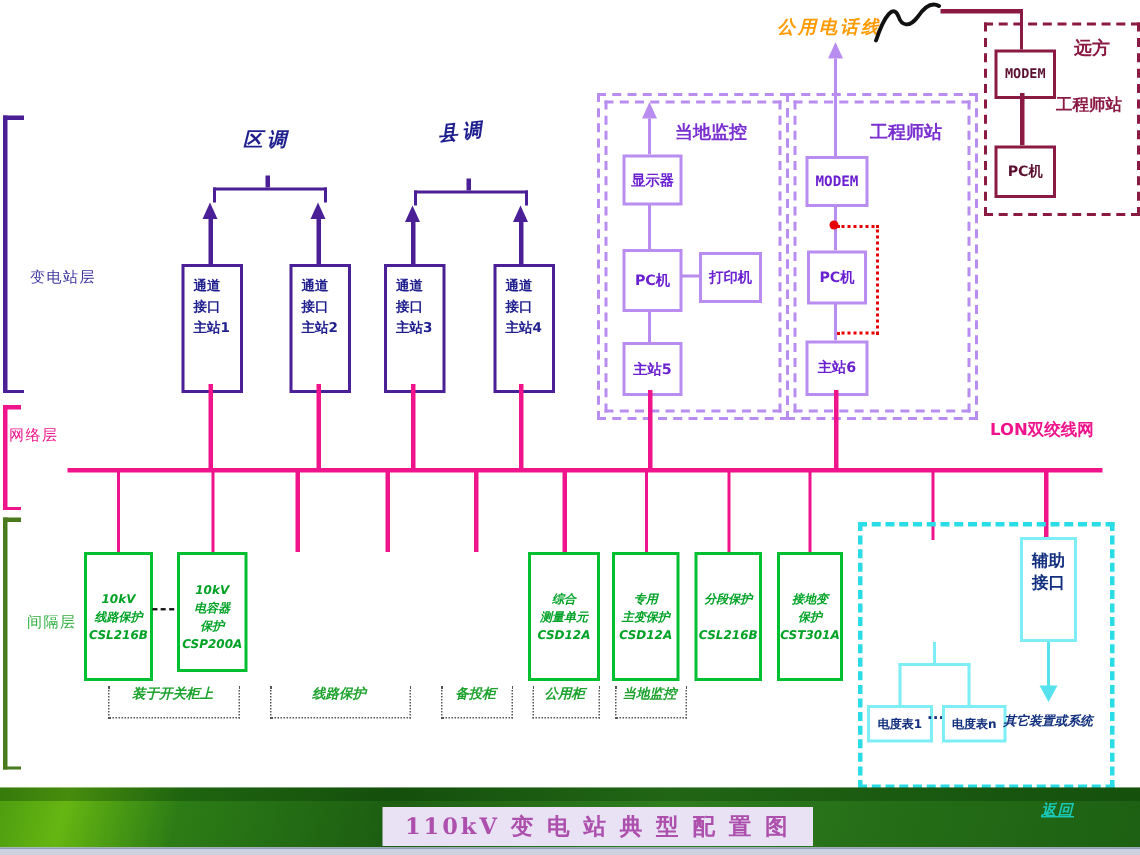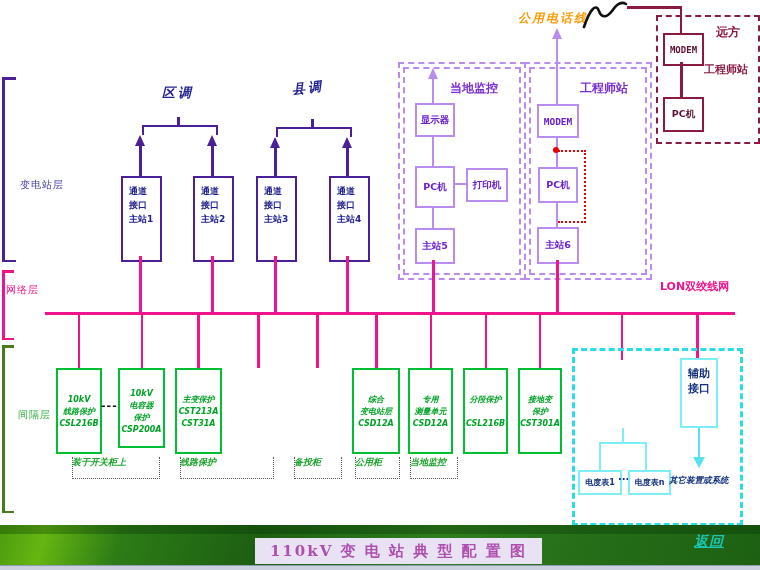--- a/index.html
+++ b/index.html
@@ -22,31 +22,31 @@
         font-weight:bold;}
   .dash-outer{position:absolute;border:2px dashed #b98df0;}
   .dash-inner{position:absolute;left:3px;top:3px;right:3px;bottom:3px;border:2px dashed #b98df0;}
   .arrow-up{position:absolute;width:0;height:0;border-left:5px solid transparent;
             border-right:5px solid transparent;}
   .arrow-down{position:absolute;width:0;height:0;border-left:6px solid transparent;
               border-right:6px solid transparent;}
   .cab{position:absolute;border-left:1.5px dotted #555;border-right:1.5px dotted #555;
        border-bottom:1.5px dotted #555;height:21px;top:457px;}
   .cablabel{position:absolute;top:456px;color:#1fa32f;font-weight:bold;font-size:9px;
-            font-style:italic;text-align:left;}
+            font-style:italic;text-align:center;}
   .laylabel{position:absolute;font-weight:normal;font-size:10px;letter-spacing:1px;}
   #footer-bar{position:absolute;left:0;top:525px;width:760px;height:40px;
      background:
        linear-gradient(180deg, rgba(0,45,0,.30) 0 9px, rgba(0,0,0,0) 9px),
        linear-gradient(105deg,#4c9c10 0%,#66b612 6%,#2c7c16 16%,#1d5f12 34%,#2f7e1e 58%,#256d17 78%,#1d6013 100%);}
   #title-plate{position:absolute;left:255px;top:538px;width:287px;height:26px;background:#e9e2f5;
      color:#ad4fad;font-size:15px;font-weight:bold;letter-spacing:2px;
      display:flex;align-items:center;justify-content:center;font-family:"DejaVu Serif",serif;}
   #back-link{position:absolute;left:694px;top:533px;color:#19c7b4;font-weight:bold;
-     font-size:14px;text-decoration:underline;font-style:italic;letter-spacing:1px;cursor:pointer;}
+     font-size:10px;text-decoration:underline;font-style:italic;letter-spacing:1px;cursor:pointer;}
   #bottom-strip{position:absolute;left:0;top:565px;width:760px;height:5px;background:#ccd1e0;
      border-top:1px solid #8f9ab5;}
 </style>
 </head>
 <body>
 
 <div id="slide">
 
   <div class="ln" style="left:2px;top:77px;width:2.5px;height:185px;background:#4b1f96"></div>
   <div class="ln" style="left:2px;top:77px;width:14px;height:2.5px;background:#4b1f96"></div>
@@ -158,28 +158,25 @@
   <div class="ln" style="left:620.5px;top:314px;width:2.5px;height:46px;background:#f0148c"></div>
   <div class="ln" style="left:696px;top:314px;width:2.5px;height:44px;background:#f0148c"></div>
 
   <div class="gbox prelines" style="left:56px;top:368px;width:42px;height:58px">10kV
 线路保护
 CSL216B</div>
   <div class="gbox prelines" style="left:118px;top:368px;width:43px;height:58px;padding-top:18px">10kV
 电容器
 保护
 CSP200A</div>
-  <div class="gbox prelines" style="left:175px;top:368px;width:43px;height:58px">主变保护
-CST213A
-CST31A</div>
   <div class="gbox prelines" style="left:352px;top:368px;width:44px;height:58px">综合
-变电站层
+测量单元
 CSD12A</div>
   <div class="gbox prelines" style="left:408px;top:368px;width:41px;height:58px">专用
-测量单元
+主变保护
 CSD12A</div>
   <div class="gbox prelines" style="left:463px;top:368px;width:41px;height:58px">分段保护
  
 CSL216B</div>
   <div class="gbox prelines" style="left:518px;top:368px;width:40px;height:58px">接地变
 保护
 CST301A</div>
   <div class="abs" style="left:101px;top:399px;color:#111;font-weight:bold;font-size:11px;letter-spacing:1px">---</div>
 
   <div class="cab" style="left:72px;width:86px"></div>

